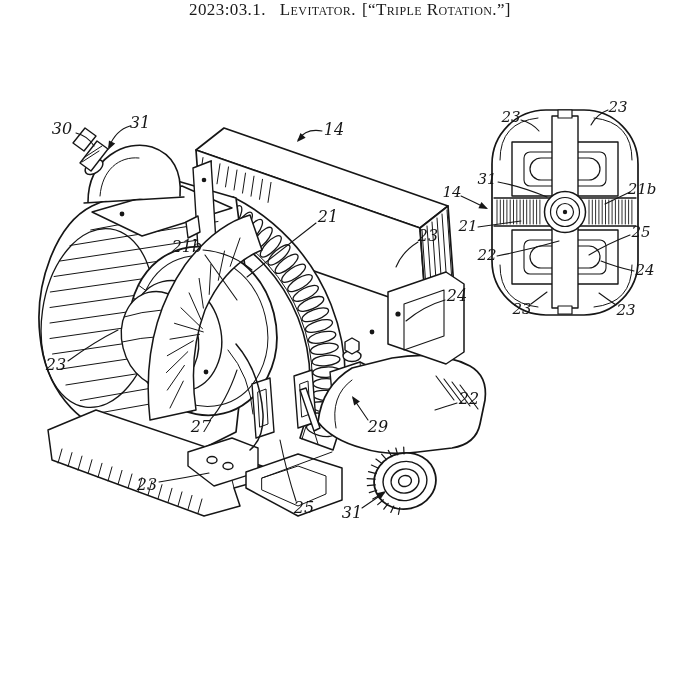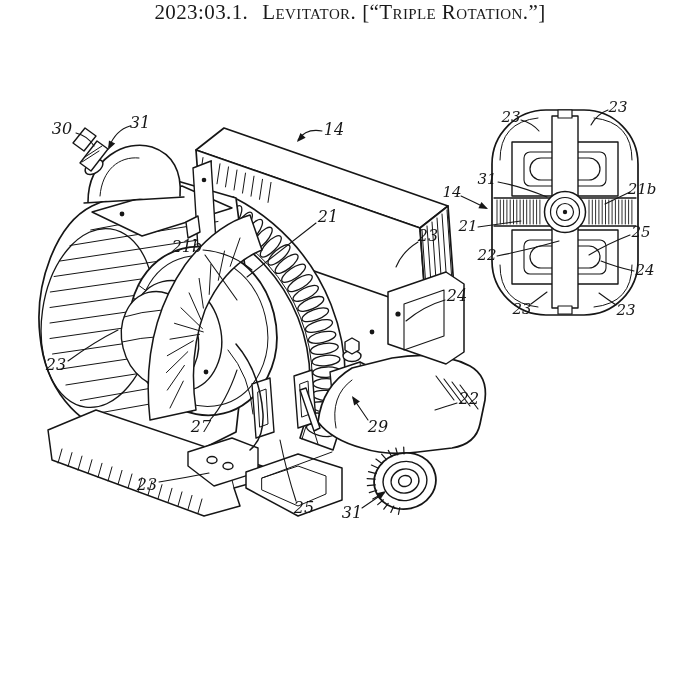--- a/index.html
+++ b/index.html
@@ -3,21 +3,21 @@
 <meta charset="utf-8">
 <style>
   html,body{margin:0;padding:0;background:#ffffff;}
   body{width:700px;height:700px;overflow:hidden;font-family:"Liberation Serif",serif;}
   .page{position:relative;width:700px;height:700px;background:#ffffff;}
   .drawing{position:absolute;left:0;top:0;}
   svg text{font-family:"DejaVu Serif",serif;font-style:italic;fill:#161616;}
   svg .mainlab{font-size:16px;}
   svg .inslab{font-size:15px;}
   .caption{position:absolute;left:0;top:598;width:700px;text-align:center;
-    color:#1a1a1a;font-size:21px;letter-spacing:.4px;}
+    color:#1a1a1a;font-size:17px;letter-spacing:.4px;}
   .caption .num{margin-right:14px;}
   .caption .sc{font-variant:small-caps;}
   .caption .sub{margin-left:6px;}
 </style>
 </head>
 <body>
 
 <div class="page">
 
 <svg class="drawing" width="700" height="700" viewBox="0 0 700 700" fill="none" stroke="#161616" stroke-width="1.4" stroke-linecap="round" stroke-linejoin="round">

